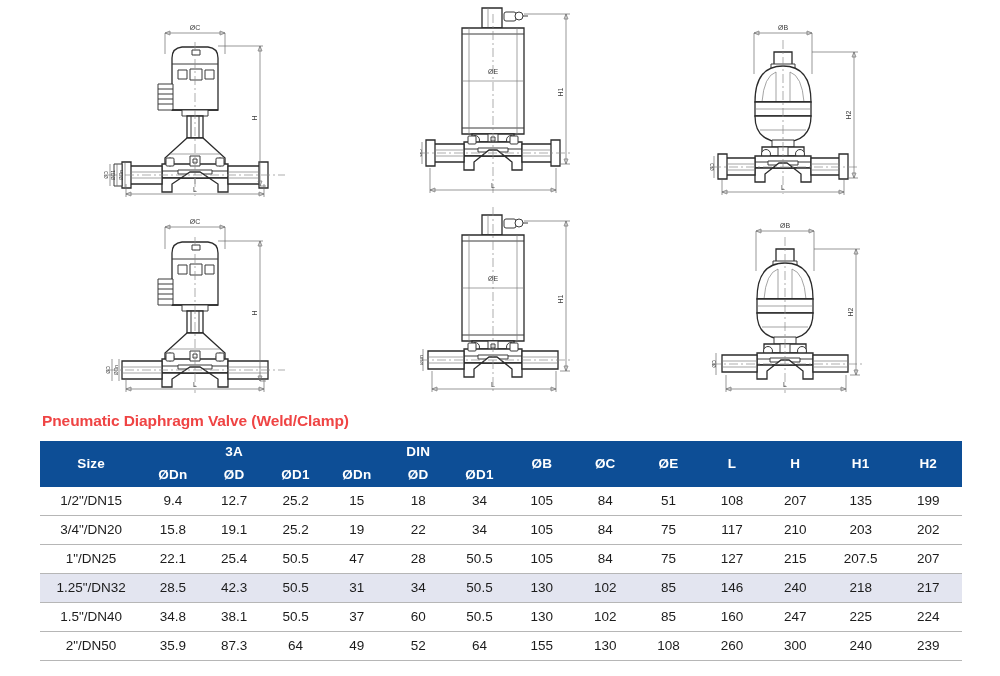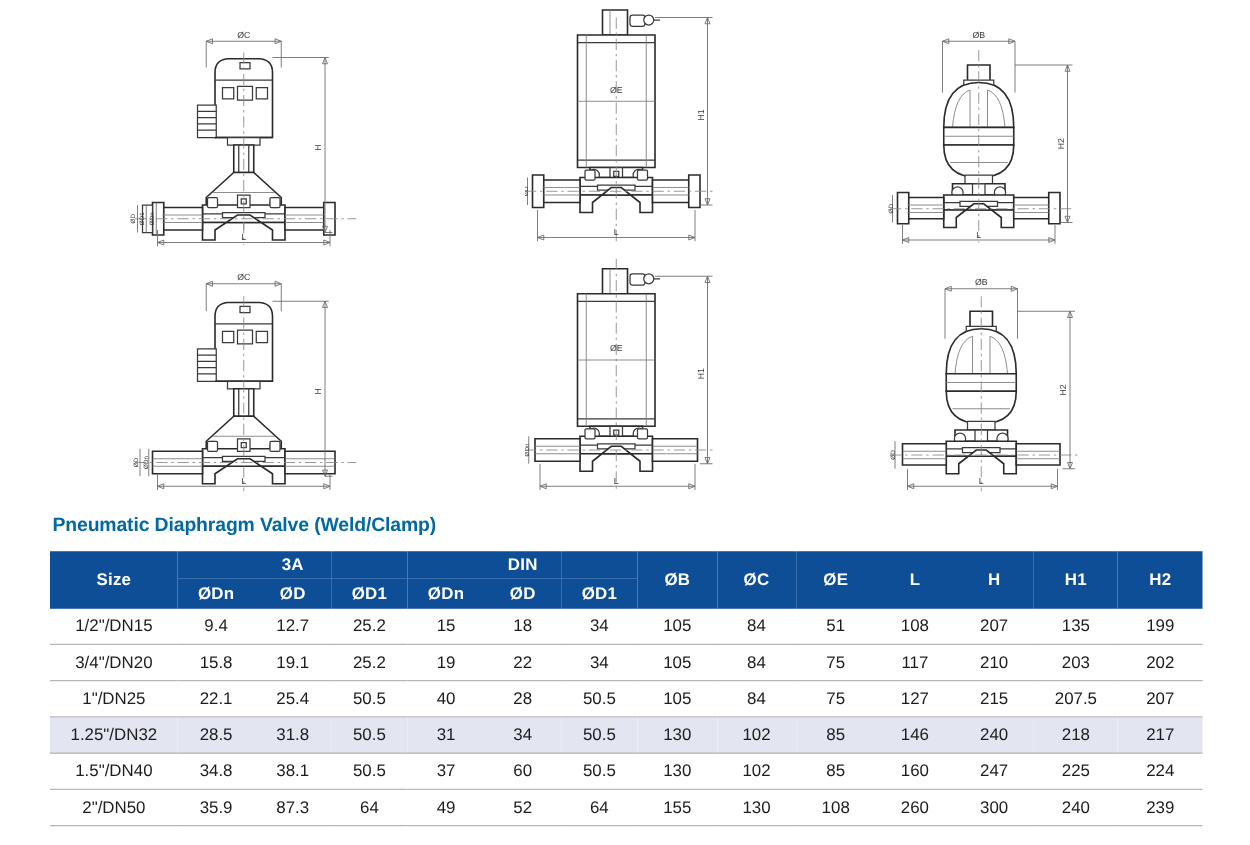--- a/index.html
+++ b/index.html
@@ -12,21 +12,21 @@
   
   #drawings{
     position:absolute;left:0;top:0;width:1000px;height:400px;
   }
   .draw-cell{position:absolute;}
 
   
   #spec-title{
     position:absolute;left:42px;top:412px;
     font-size:15.5px;font-weight:bold;letter-spacing:-0.1px;
-    color:#0369a1;white-space:nowrap;
+    color:#ef4444;white-space:nowrap;
   }
 
   
   #spec-table-wrap{
     position:absolute;left:40px;top:441px;width:922px;
   }
   table.spec{
     border-collapse:collapse;width:922px;
     table-layout:fixed;
   }
@@ -645,35 +645,35 @@
           <td>117</td>
           <td>210</td>
           <td>203</td>
           <td>202</td>
         </tr>
         <tr>
           <td class="size">1"/DN25</td>
           <td>22.1</td>
           <td>25.4</td>
           <td>50.5</td>
-          <td>40</td>
+          <td>47</td>
           <td>28</td>
           <td>50.5</td>
           <td>105</td>
           <td>84</td>
           <td>75</td>
           <td>127</td>
           <td>215</td>
           <td>207.5</td>
           <td>207</td>
         </tr>
         <tr class="hl">
           <td class="size">1.25"/DN32</td>
           <td>28.5</td>
-          <td>31.8</td>
+          <td>42.3</td>
           <td>50.5</td>
           <td>31</td>
           <td>34</td>
           <td>50.5</td>
           <td>130</td>
           <td>102</td>
           <td>85</td>
           <td>146</td>
           <td>240</td>
           <td>218</td>

